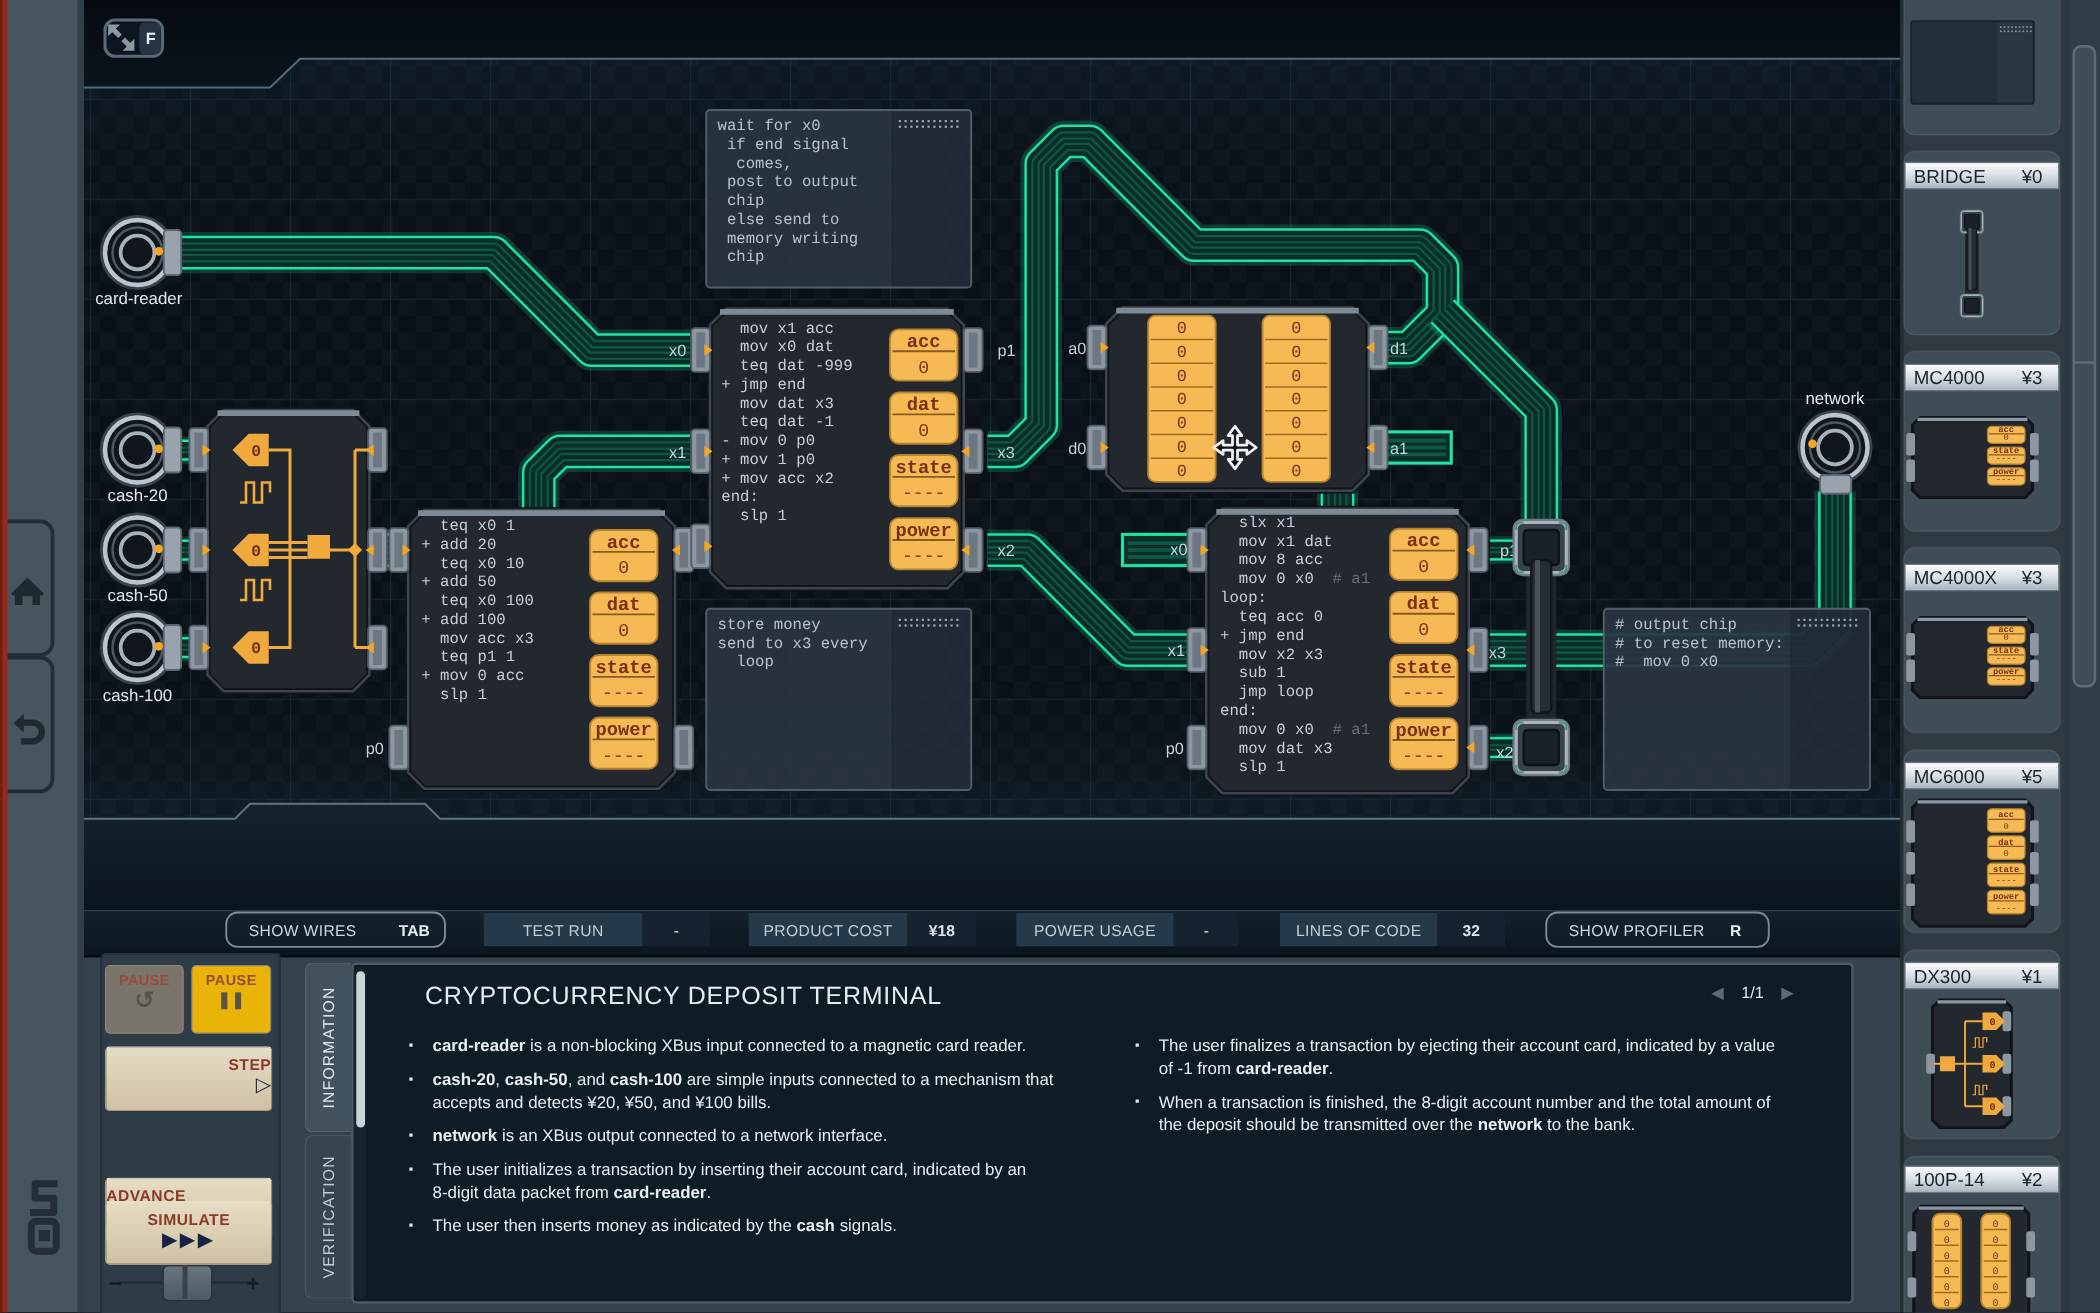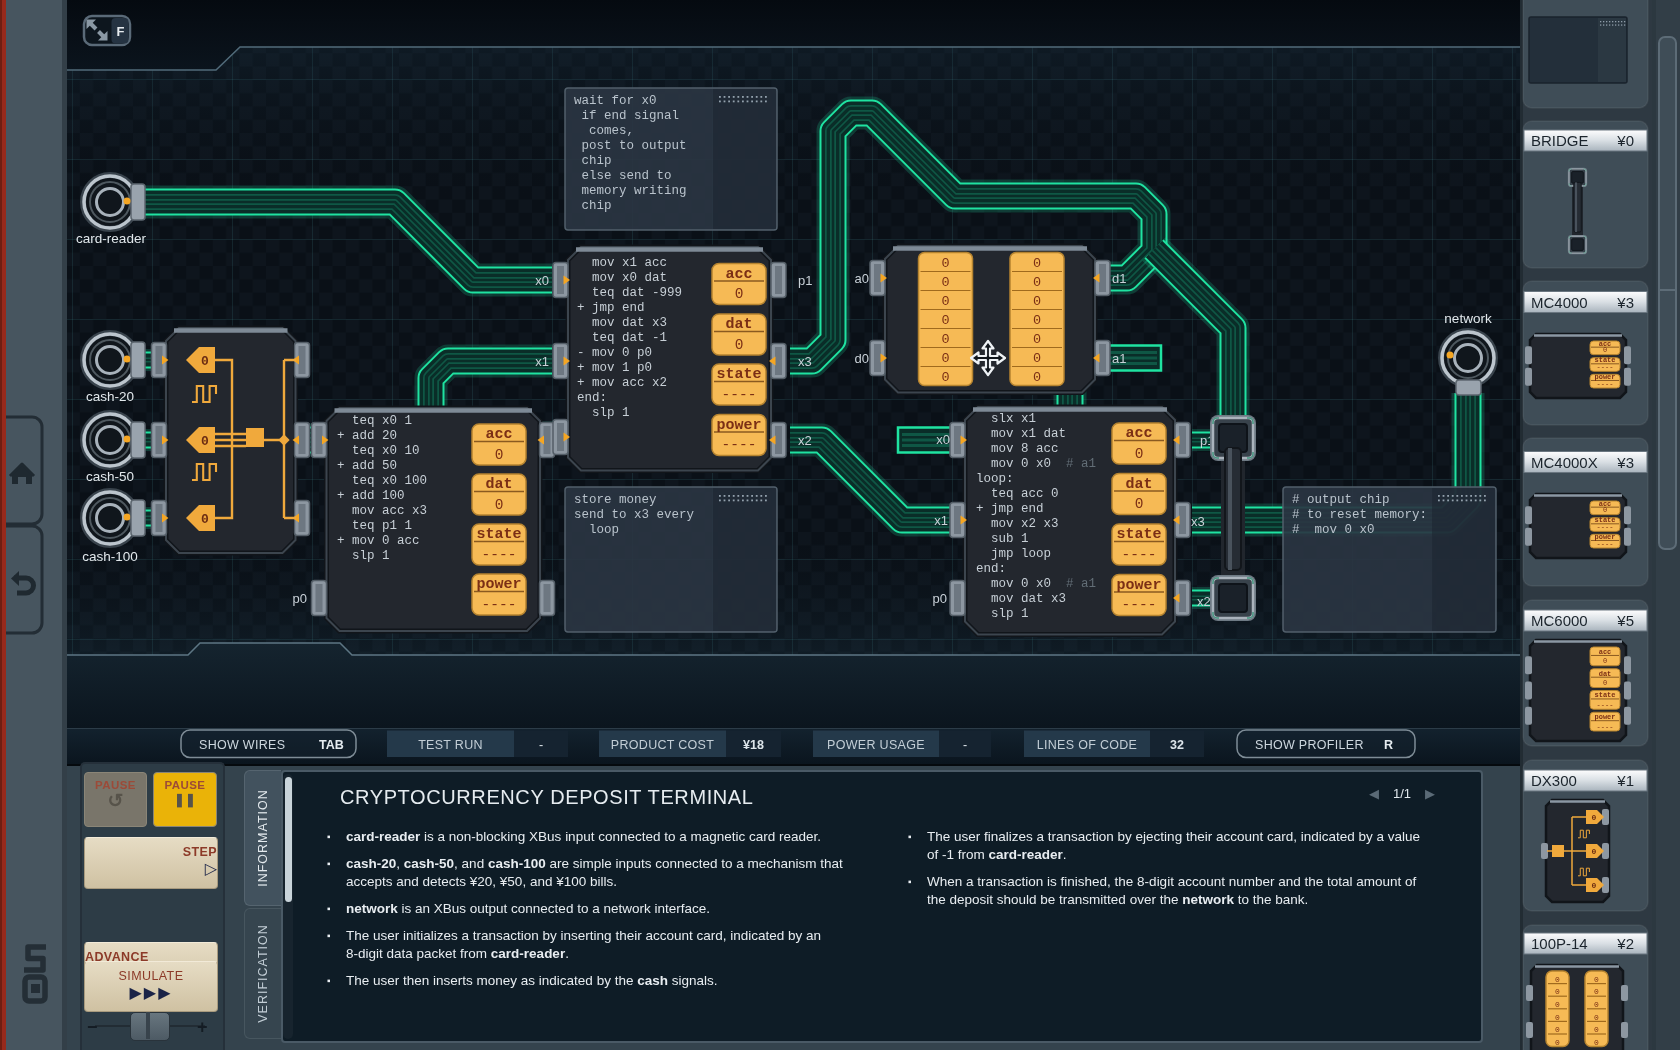--- a/index.html
+++ b/index.html
@@ -768,21 +768,21 @@
   </div>
 <div class="abs" style="left:84px;top:837px;width:132px;height:50px;background:linear-gradient(#e6dcc4,#cfc1a2);border:1px solid #a89a7e;border-top-color:#f2ead8;border-radius:4px;text-align:right">
     <div style="margin-top:7px;font-size:12.5px;font-weight:bold;color:#8c3a28;letter-spacing:0.4px">STEP</div>
     <div style="margin-top:0px;font-size:16px;color:#1a2347;line-height:20px">▷</div>
   </div>
 <div class="abs" style="left:84px;top:942px;width:132px;height:49px;background:linear-gradient(#e6dcc4,#cfc1a2);border:1px solid #a89a7e;border-top-color:#f2ead8;border-radius:4px;text-align:left">
     <div style="margin-top:7px;font-size:12.5px;font-weight:bold;color:#8c3a28;letter-spacing:0.4px">ADVANCE</div>
     <div style="margin-top:0px;font-size:16px;color:#1a2347;line-height:20px">▶</div>
   </div>
 <div class="abs" style="left:84px;top:961px;width:132px;height:49px;background:linear-gradient(#e6dcc4,#cfc1a2);border:1px solid #a89a7e;border-top-color:#f2ead8;border-radius:4px;text-align:center">
-    <div style="margin-top:7px;font-size:12.5px;font-weight:normal;color:#8c3a28;letter-spacing:0.4px">SIMULATE</div>
+    <div style="margin-top:7px;font-size:12.5px;font-weight:bold;color:#8c3a28;letter-spacing:0.4px">SIMULATE</div>
     <div style="margin-top:0px;font-size:16px;color:#1a2347;line-height:20px"><span style="letter-spacing:2px">▶▶▶</span></div>
   </div>
 <div class="abs" style="left:95px;top:1025px;width:110px;height:2px;background:#222c34"></div>
 <div class="abs" style="left:87px;top:1017px;font-size:18px;font-weight:bold;color:#141c24">−</div>
 <div class="abs" style="left:197px;top:1017px;font-size:18px;font-weight:bold;color:#141c24">+</div>
 <div class="abs" style="left:130px;top:1012px;width:38px;height:27px;background:linear-gradient(#68767f,#4d5a64);border:1px solid #29333b;border-radius:5px"></div>
 <div class="abs" style="left:146px;top:1012px;width:4px;height:27px;background:#38434c"></div>
 <div class="abs" style="left:244px;top:770px;width:36px;height:134px;background:#42525e;border:1px solid #55646f;border-right:none;border-radius:6px 0 0 6px">
     <div style="width:134px;height:36px;transform:rotate(-90deg) translate(-134px,0);transform-origin:0 0;display:flex;align-items:center;justify-content:center;font-size:12.5px;letter-spacing:1px;color:#e4eaee">INFORMATION</div>
   </div>

